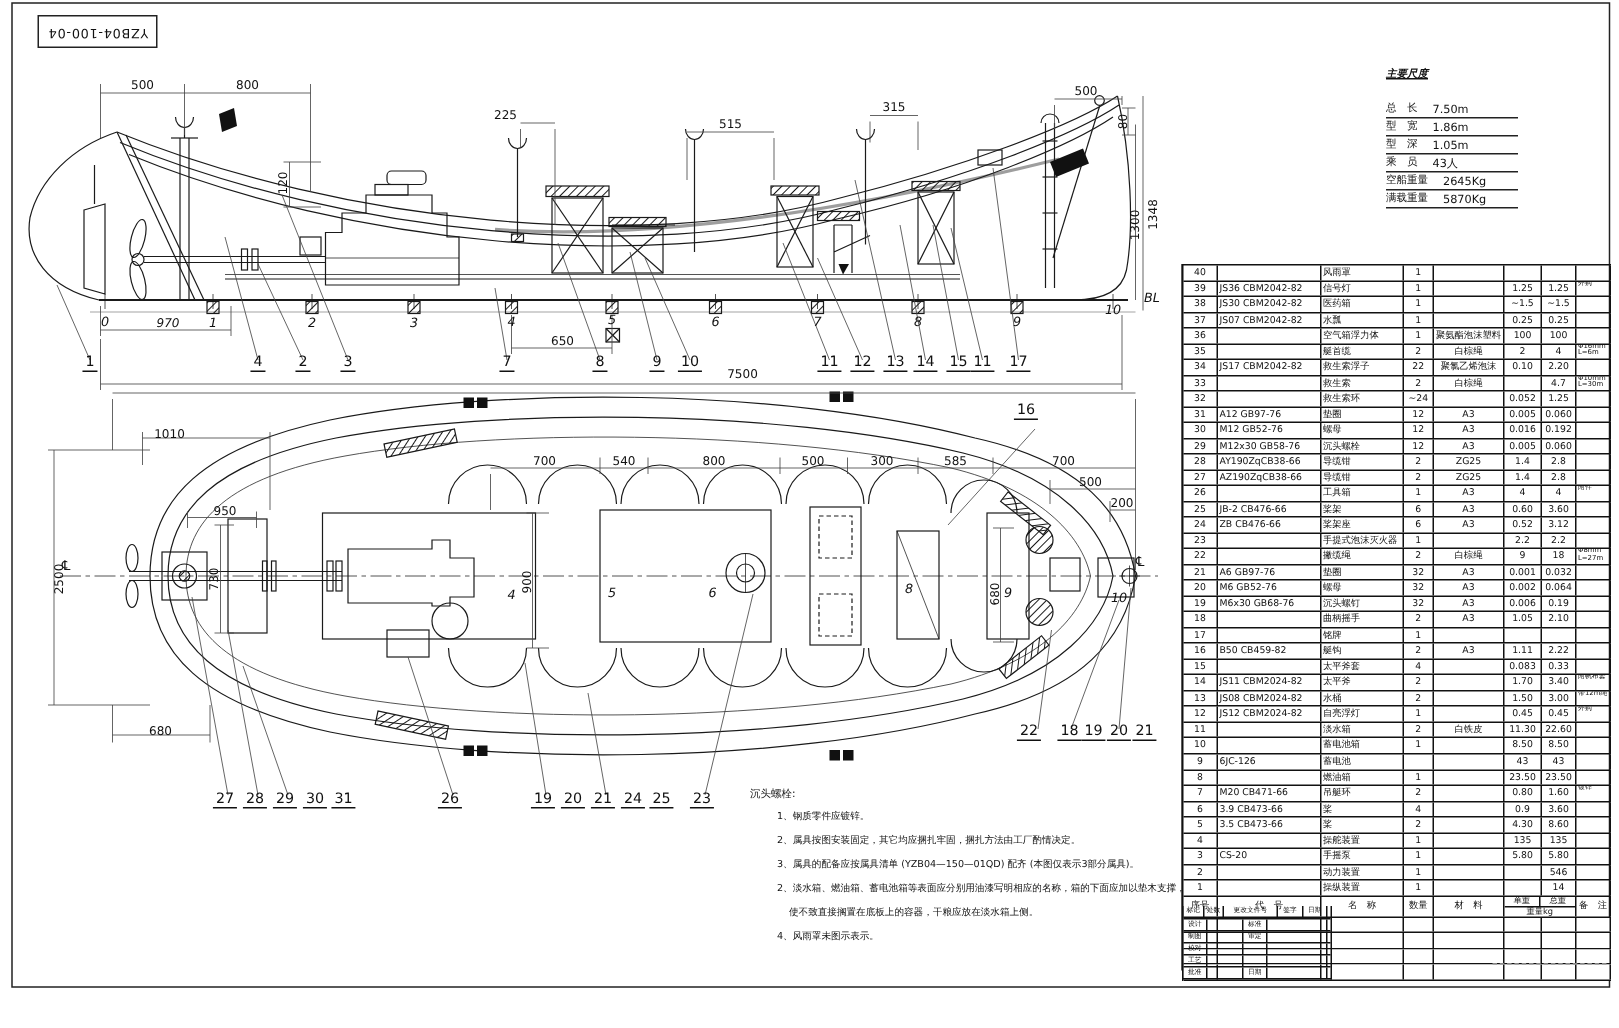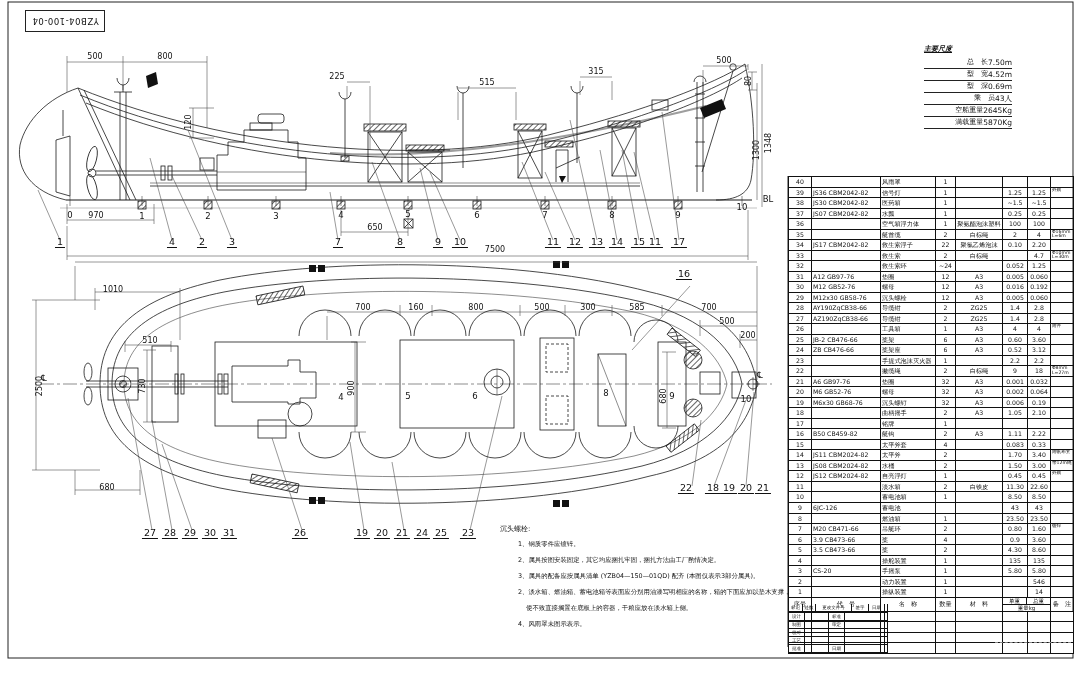--- a/index.html
+++ b/index.html
@@ -3,33 +3,33 @@
 <meta charset="utf-8">
 <style>
   html,body{margin:0;padding:0;background:#fff;}
   #sheet{position:relative;width:1079px;height:685px;background:#fff;overflow:hidden;
          font-family:"DejaVu Sans",sans-serif;color:#111;}
   svg{position:absolute;left:0;top:0;}
   
   .lb{position:absolute;font-size:8px;line-height:8px;white-space:nowrap;
       transform:translate(-50%,-50%);color:#111;}
   .lb.r{transform:translate(-50%,-50%) rotate(-90deg);}
-  .st{position:absolute;font-size:8.5px;line-height:8px;transform:translate(-50%,-50%);color:#111;}
+  .st{position:absolute;font-size:8.5px;line-height:8px;transform:translate(-50%,-50%);color:#111;font-style:italic;}
   .co{position:absolute;font-size:9.5px;line-height:10px;transform:translate(-50%,-100%);
       border-bottom:1px solid #111;padding:0 2px;color:#111;}
   .cl{position:absolute;font-size:9px;transform:translate(-50%,-50%);}
   
   #titlebox{position:absolute;left:25px;top:10px;width:78px;height:20px;border:1px solid #222;
             display:flex;align-items:center;justify-content:center;}
   #titlebox span{transform:rotate(180deg);font-size:8.5px;letter-spacing:.5px;}
   
   #maindims{position:absolute;left:924px;top:44px;width:88px;font-size:7px;}
-  #maindims .hd{font-weight:bold;text-decoration:underline;font-style:italic;margin-bottom:3px;}
-  #maindims .row{display:flex;justify-content:flex-end;border-bottom:.7px solid #222;
-                 height:11px;line-height:11px;}
+  #maindims .hd{font-weight:bold;text-decoration:underline;font-style:italic;margin-bottom:13px;}
+  #maindims .row{display:flex;justify-content:flex-start;border-bottom:.7px solid #222;
+                 height:11px;line-height:11px;gap:10px;}
   #maindims .row .v{font-size:7.5px;}
   
   #parts{position:absolute;left:788px;top:176px;width:285px;border-left:1px solid #111;border-top:1px solid #111;}
   .prow{display:grid;grid-template-columns:23px 69px 55px 20px 47px 25px 23px 23px;
         height:9.525px;border-bottom:1px solid #111;}
   .prow>div{border-right:1px solid #111;font-size:6.2px;line-height:9.4px;overflow:hidden;
             white-space:nowrap;padding-left:1px;}
   .prow>div.c{text-align:center;padding-left:0;}
   .prow>div.rk{font-size:4.6px;line-height:4.7px;white-space:normal;}
   #phead{display:grid;grid-template-columns:23px 69px 55px 20px 47px 48px 23px;height:13px;
@@ -293,25 +293,25 @@
 
   <div id="maindims">
     <div class="hd">主要尺度</div>
 
   <div class="row">
         <span>总　长</span>
         <span class="v">7.50m</span>
       </div>
       <div class="row">
         <span>型　宽</span>
-        <span class="v">4.52m</span>
+        <span class="v">1.86m</span>
       </div>
       <div class="row">
         <span>型　深</span>
-        <span class="v">0.69m</span>
+        <span class="v">1.05m</span>
       </div>
       <div class="row">
         <span>乘　员</span>
         <span class="v">43人</span>
       </div>
       <div class="row">
         <span>空船重量</span>
         <span class="v">2645Kg</span>
       </div>
       <div class="row">
@@ -838,21 +838,21 @@
       <span class="lb" style="left: 95px; top: 57px;">500</span>
       <span class="lb" style="left: 165px; top: 57px;">800</span>
       <span class="lb" style="left: 337px; top: 77px;">225</span>
       <span class="lb" style="left: 487px; top: 83px;">515</span>
       <span class="lb" style="left: 596px; top: 72px; text-align: right;">315</span>
       <span class="lb" style="left: 724px; top: 61px;">500</span>
       <span class="lb r" style="left: 189px; top: 122px;">120</span>
       <span class="lb r" style="left: 749px; top: 81px;">80</span>
       <span class="lb r" style="left: 757px; top: 150px;">1300</span>
       <span class="lb r" style="left: 769px; top: 143px;">1348</span>
-      <span class="lb" style="left: 96px; top: 216px;">970</span>
+      <span class="lb" style="left: 112px; top: 216px; font-style: italic;">970</span>
       <span class="lb" style="left: 375px; top: 228px;">650</span>
       <span class="lb" style="left: 495px; top: 250px;">7500</span>
       <span class="st" style="left: 70px; top: 215px;">0</span>
       <span class="st" style="left: 142px; top: 216px;">1</span>
       <span class="st" style="left: 208px; top: 216px;">2</span>
       <span class="st" style="left: 276px; top: 216px;">3</span>
       <span class="st" style="left: 341px; top: 215px;">4</span>
       <span class="st" style="left: 408px; top: 214px;">5</span>
       <span class="st" style="left: 477px; top: 215px;">6</span>
       <span class="st" style="left: 545px; top: 215px;">7</span>
@@ -869,24 +869,24 @@
       <span class="co" style="left: 460px; top: 248px;">10</span>
       <span class="co" style="left: 553px; top: 248px;">11</span>
       <span class="co" style="left: 575px; top: 248px;">12</span>
       <span class="co" style="left: 597px; top: 248px;">13</span>
       <span class="co" style="left: 617px; top: 248px;">14</span>
       <span class="co" style="left: 639px; top: 248px;">15</span>
       <span class="co" style="left: 655px; top: 248px;">11</span>
       <span class="co" style="left: 679px; top: 248px;">17</span>
       <span class="st" style="left: 768px; top: 199px;">BL</span>
       <span class="lb" style="left: 113px; top: 290px;">1010</span>
-      <span class="lb" style="left: 150px; top: 341px;">510</span>
+      <span class="lb" style="left: 150px; top: 341px;">950</span>
       <span class="lb r" style="left: 143px; top: 386px;">730</span>
       <span class="lb" style="left: 363px; top: 308px;">700</span>
-      <span class="lb" style="left: 416px; top: 308px;">160</span>
+      <span class="lb" style="left: 416px; top: 308px;">540</span>
       <span class="lb" style="left: 476px; top: 308px;">800</span>
       <span class="lb" style="left: 542px; top: 308px;">500</span>
       <span class="lb" style="left: 588px; top: 308px;">300</span>
       <span class="lb" style="left: 637px; top: 308px;">585</span>
       <span class="lb" style="left: 709px; top: 308px;">700</span>
       <span class="lb" style="left: 727px; top: 322px;">500</span>
       <span class="lb" style="left: 748px; top: 336px;">200</span>
       <span class="lb r" style="left: 352px; top: 388px;">900</span>
       <span class="lb r" style="left: 664px; top: 396px;">680</span>
       <span class="lb" style="left: 107px; top: 488px;">680</span>

